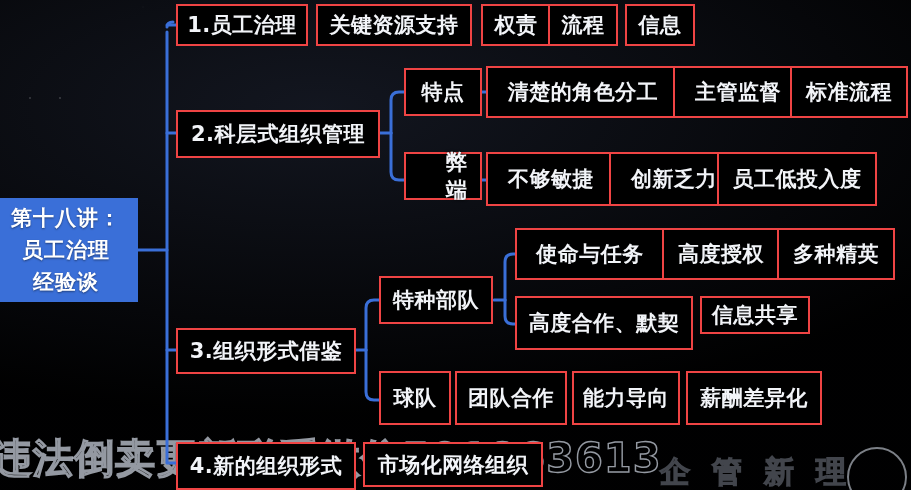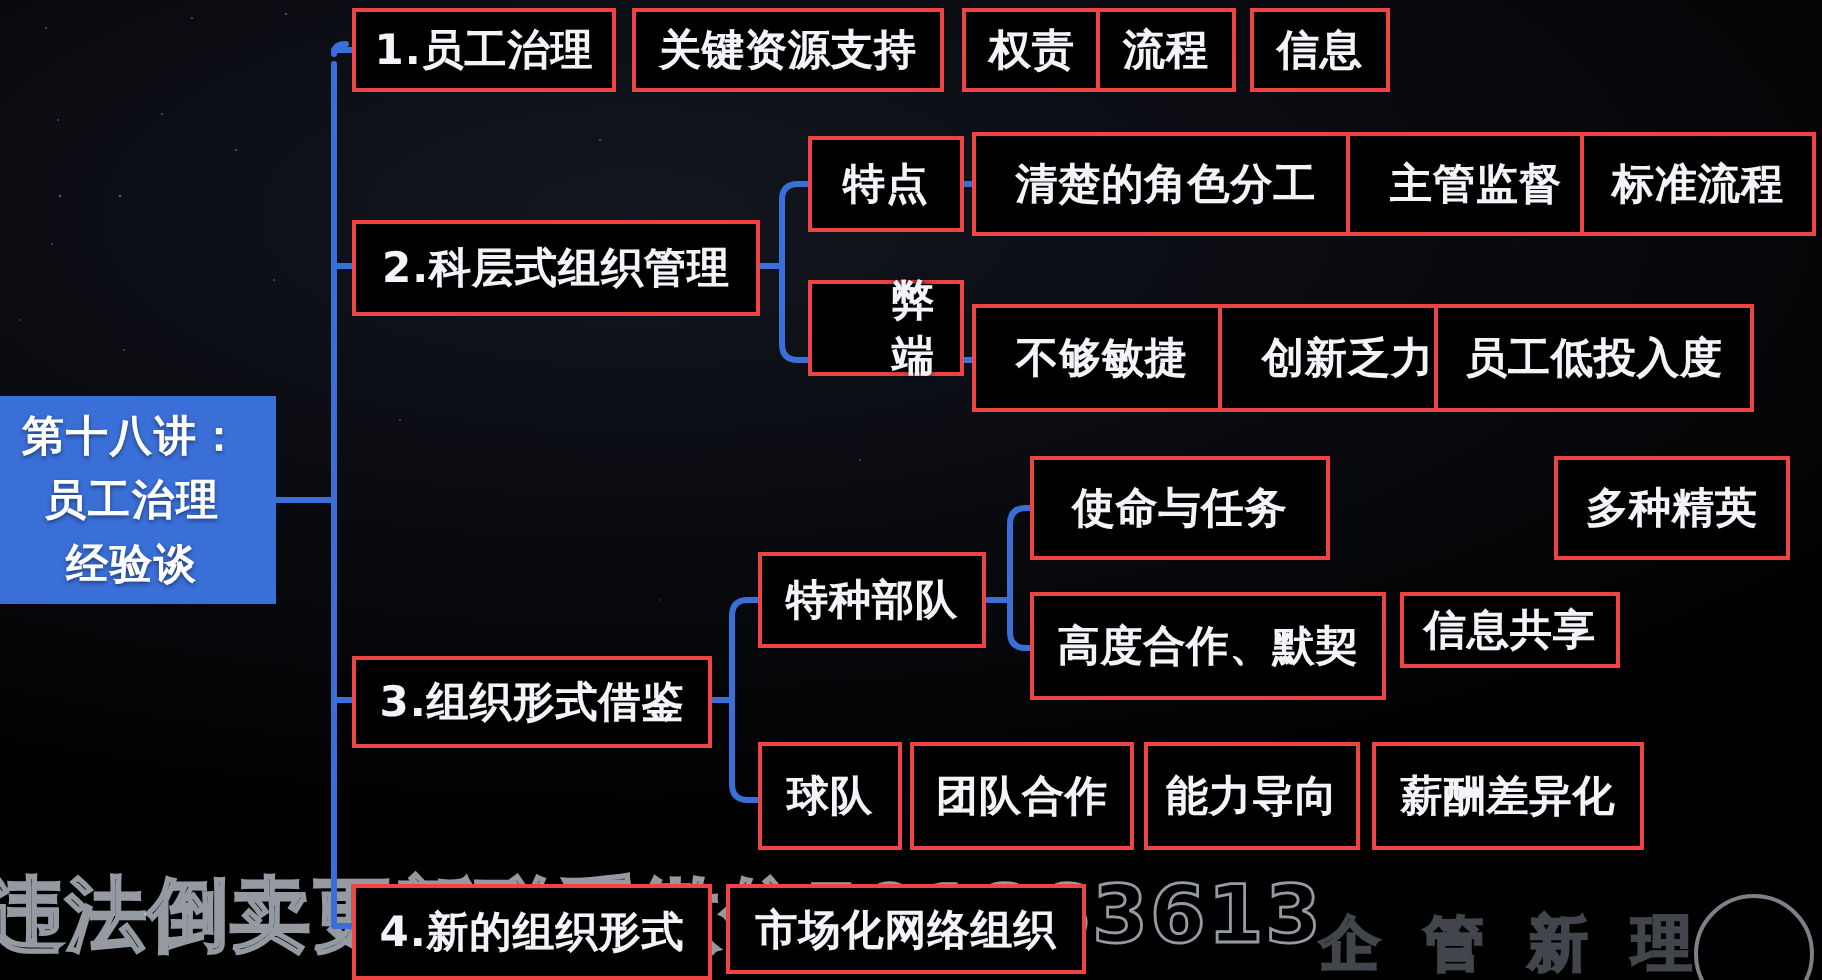--- a/index.html
+++ b/index.html
@@ -124,29 +124,30 @@
   <div class="node" style="left:548px;top:4px;width:70px;height:42px;">流程</div>
   <div class="node" style="left:625px;top:4px;width:70px;height:42px;">信息</div>
 
   <div class="node" style="left:176px;top:110px;width:204px;height:48px;">2.科层式组织管理</div>
 
   <div class="node" style="left:404px;top:68px;width:78px;height:48px;">特点</div>
   <div class="node" style="left:486px;top:66px;width:194px;height:52px;">清楚的角色分工</div>
   <div class="node" style="left:673px;top:66px;width:130px;height:52px;">主管监督</div>
   <div class="node" style="left:790px;top:66px;width:118px;height:52px;">标准流程</div>
 
-  <div class="node" style="left:404px;top:140px;width:78px;height:48px;padding-left:40px;">弊端</div>
+  <div class="node" style="left:404px;top:152px;width:78px;height:48px;padding-left:40px;">弊端</div>
   <div class="node" style="left:486px;top:152px;width:130px;height:54px;">不够敏捷</div>
   <div class="node" style="left:609px;top:152px;width:130px;height:54px;">创新乏力</div>
   <div class="node" style="left:717px;top:152px;width:160px;height:54px;">员工低投入度</div>
 
   <div class="node" style="left:176px;top:328px;width:180px;height:46px;">3.组织形式借鉴</div>
 
   <div class="node" style="left:379px;top:276px;width:114px;height:48px;">特种部队</div>
   <div class="node" style="left:515px;top:228px;width:150px;height:52px;">使命与任务</div>
+  <div class="node" style="left:662px;top:228px;width:118px;height:52px;">高度授权</div>
   <div class="node" style="left:777px;top:228px;width:118px;height:52px;">多种精英</div>
   <div class="node" style="left:515px;top:296px;width:178px;height:54px;">高度合作、默契</div>
   <div class="node" style="left:700px;top:296px;width:110px;height:38px;">信息共享</div>
 
   <div class="node" style="left:379px;top:371px;width:72px;height:54px;">球队</div>
   <div class="node" style="left:455px;top:371px;width:112px;height:54px;">团队合作</div>
   <div class="node" style="left:572px;top:371px;width:108px;height:54px;">能力导向</div>
   <div class="node" style="left:686px;top:371px;width:136px;height:54px;">薪酬差异化</div>
 
   <div class="node" style="left:176px;top:442px;width:180px;height:48px;">4.新的组织形式</div>

